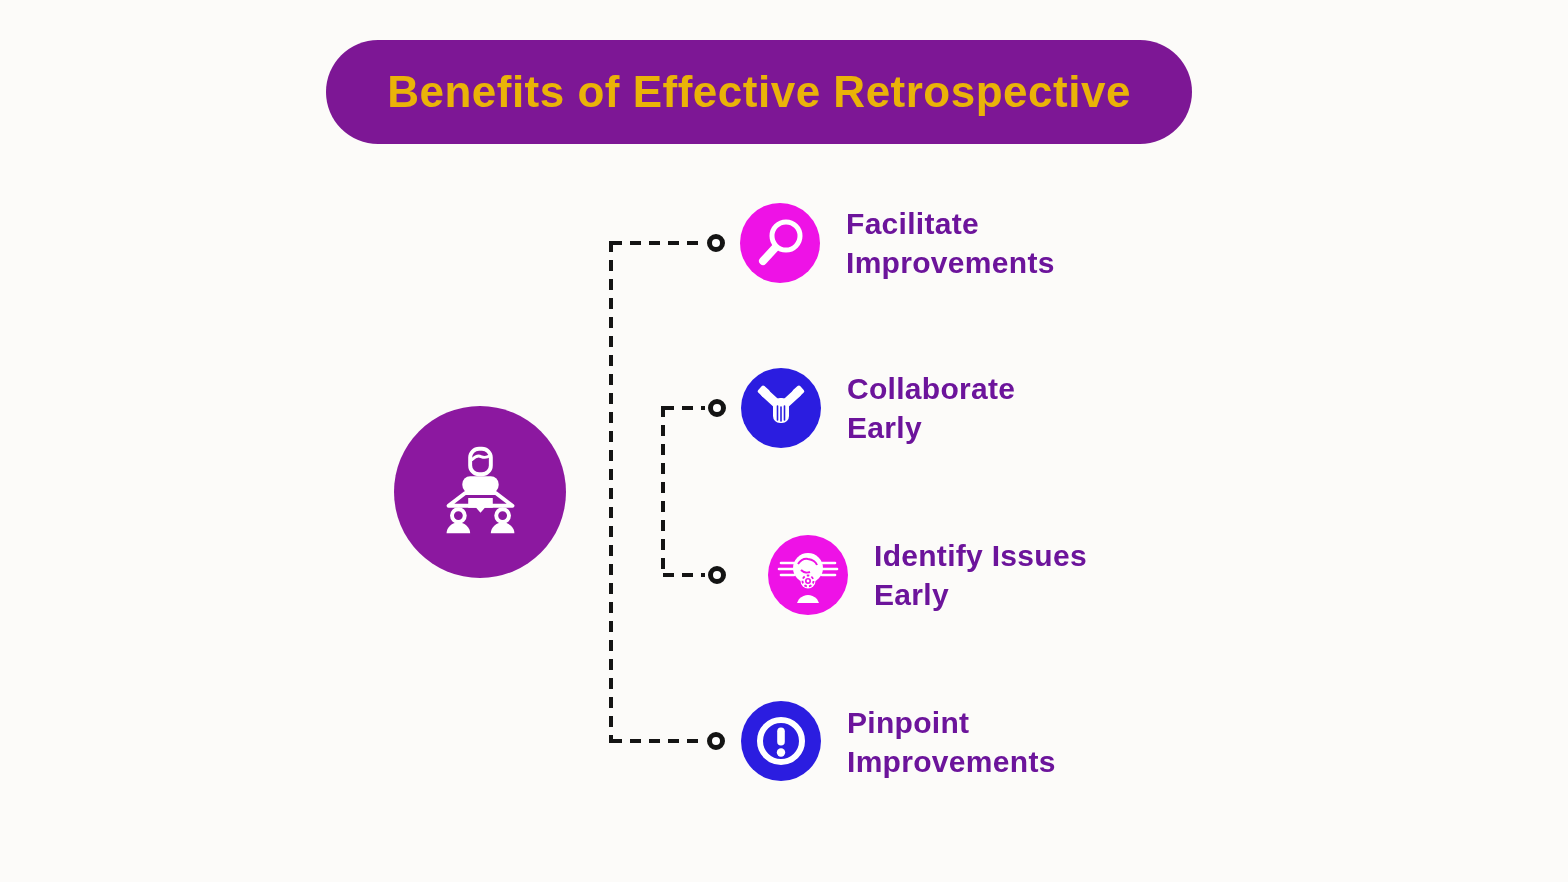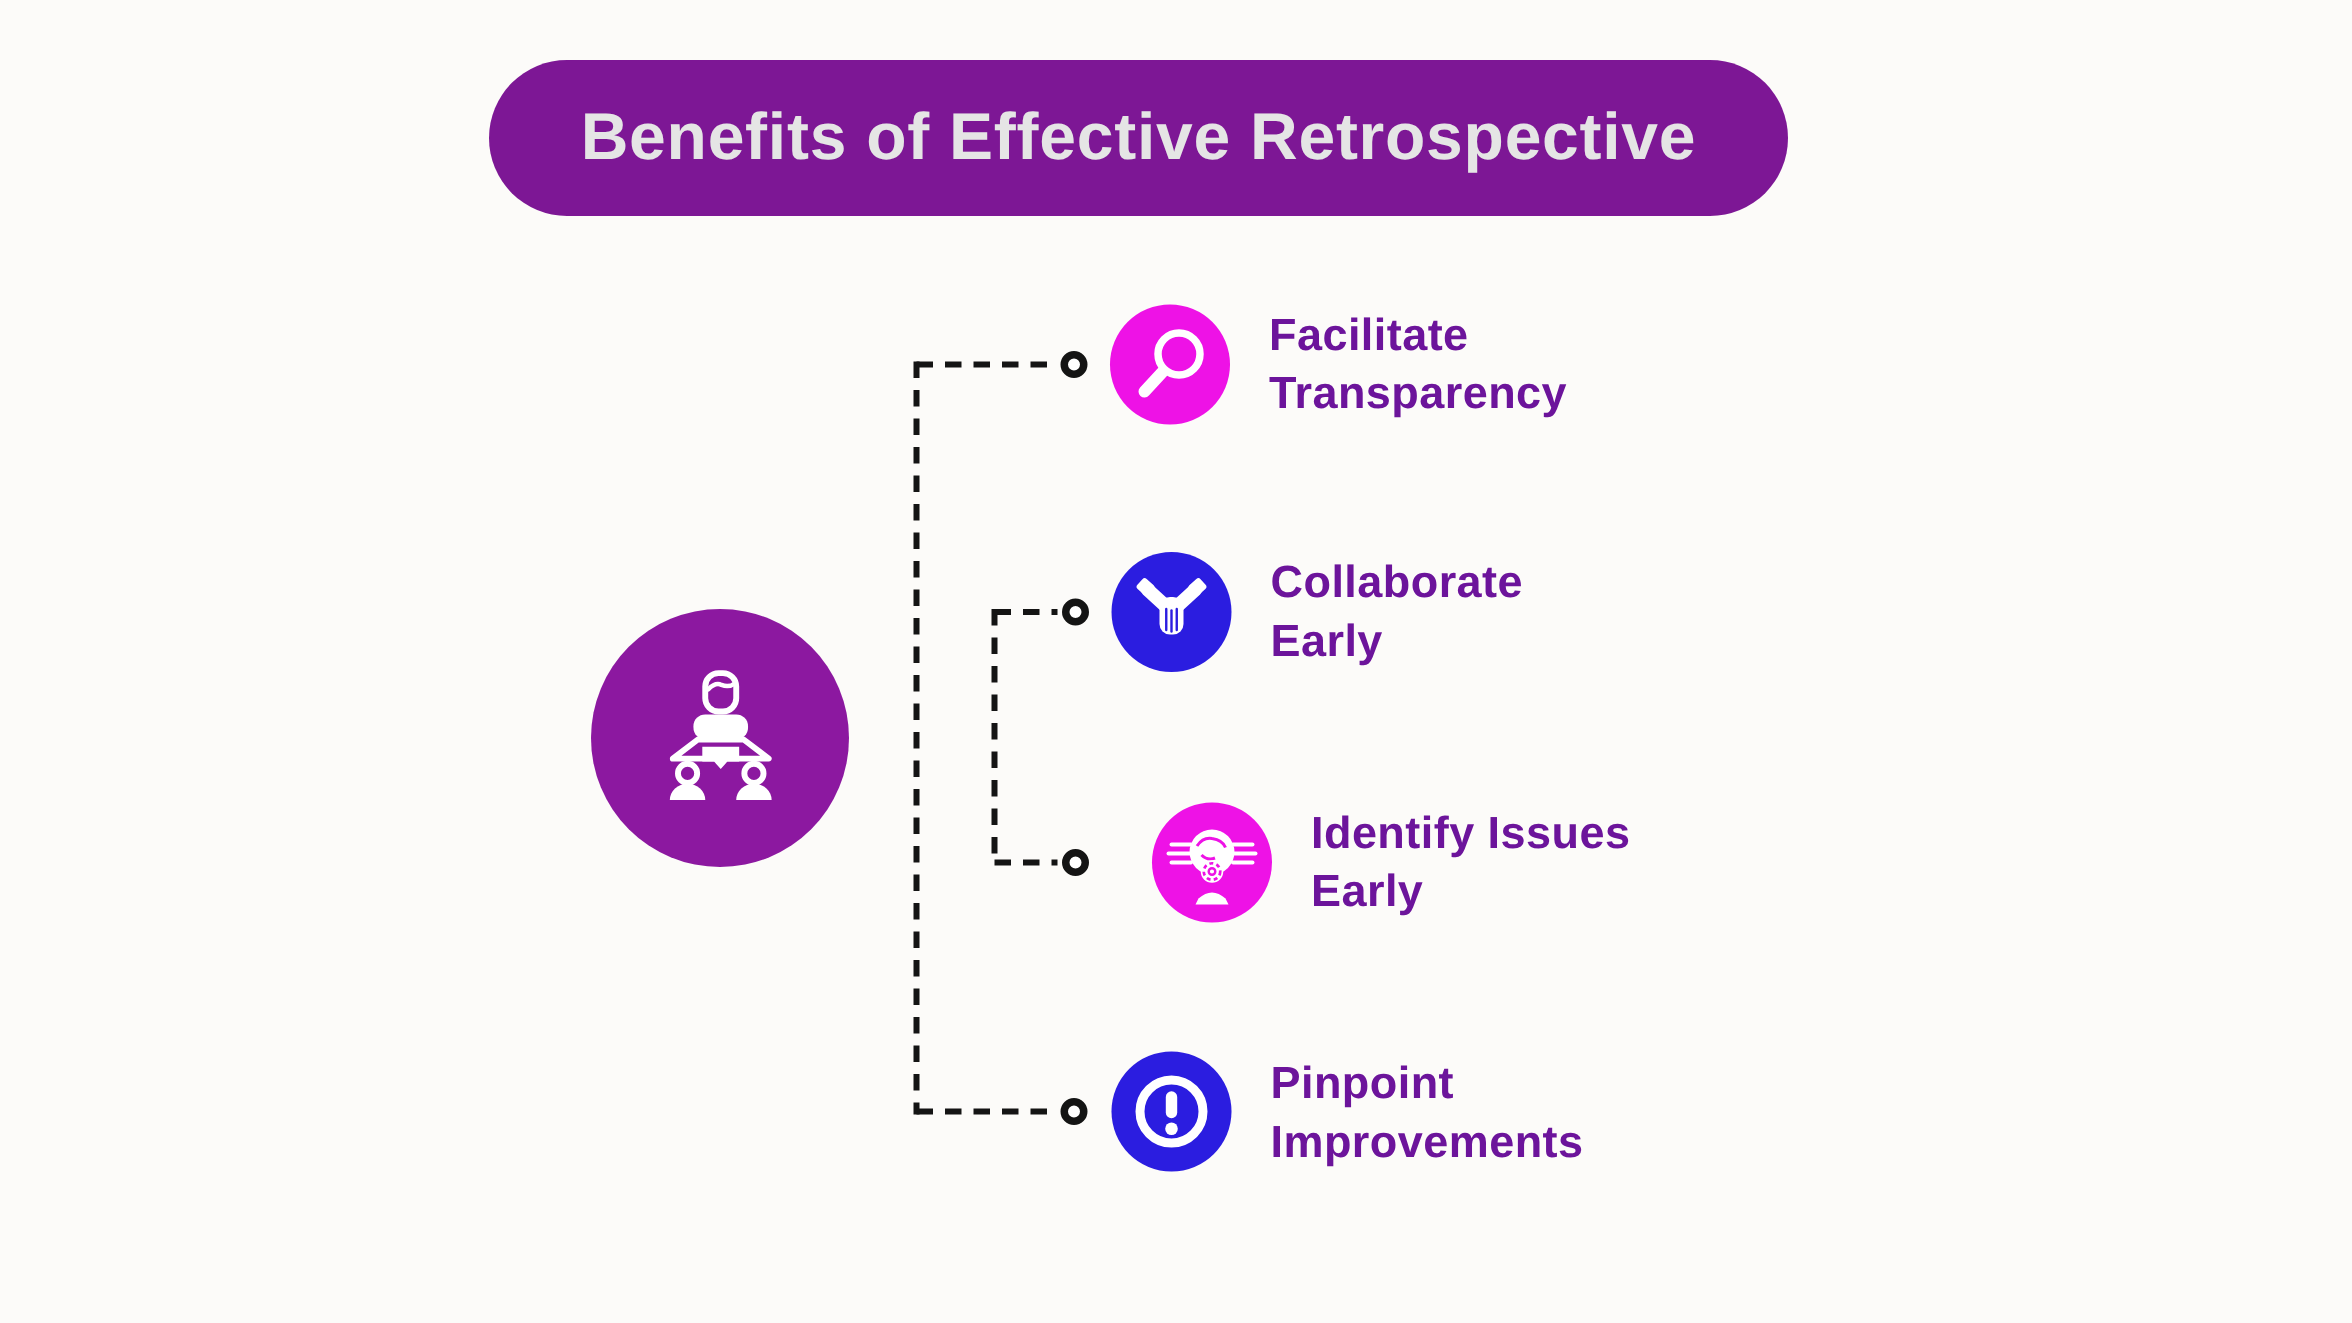--- a/index.html
+++ b/index.html
@@ -14,21 +14,21 @@
   
   .banner {
     position: absolute;
     left: 326px; top: 40px;
     width: 866px; height: 104px;
     background: #7D1795;
     border-radius: 52px;
     display: flex; align-items: center; justify-content: center;
   }
   .banner-text {
-    color: #e5e5e5;
+    color: #eab308;
     font-size: 44px;
     font-weight: bold;
     letter-spacing: 0.5px;
     white-space: nowrap;
   }
   
   .connectors {
     position: absolute;
     left: 0; top: 0;
     width: 1568px; height: 882px;
@@ -118,21 +118,21 @@
   </div>
 
   <div class="item item-1">
     <div class="icon-circle magenta">
       <svg width="80" height="80" viewBox="0 0 80 80" xmlns="http://www.w3.org/2000/svg">
         <circle cx="46" cy="33" r="14" fill="none" stroke="#FFFFFF" stroke-width="5"></circle>
         <line x1="35" y1="45" x2="23" y2="58" stroke="#FFFFFF" stroke-width="8" stroke-linecap="round"></line>
       </svg>
     </div>
     <div class="label">Facilitate
-Transparency</div>
+Improvements</div>
   </div>
 
   <div class="item item-2">
     <div class="icon-circle blue">
       <svg width="80" height="80" viewBox="0 0 80 80" xmlns="http://www.w3.org/2000/svg">
 
         <line x1="24" y1="25" x2="36" y2="36" stroke="#FFFFFF" stroke-width="9" stroke-linecap="round"></line>
         <rect x="18" y="19" width="10" height="9" rx="2" transform="rotate(42 23 23)" fill="#FFFFFF"></rect>
 
         <line x1="56" y1="25" x2="44" y2="36" stroke="#FFFFFF" stroke-width="9" stroke-linecap="round"></line>

